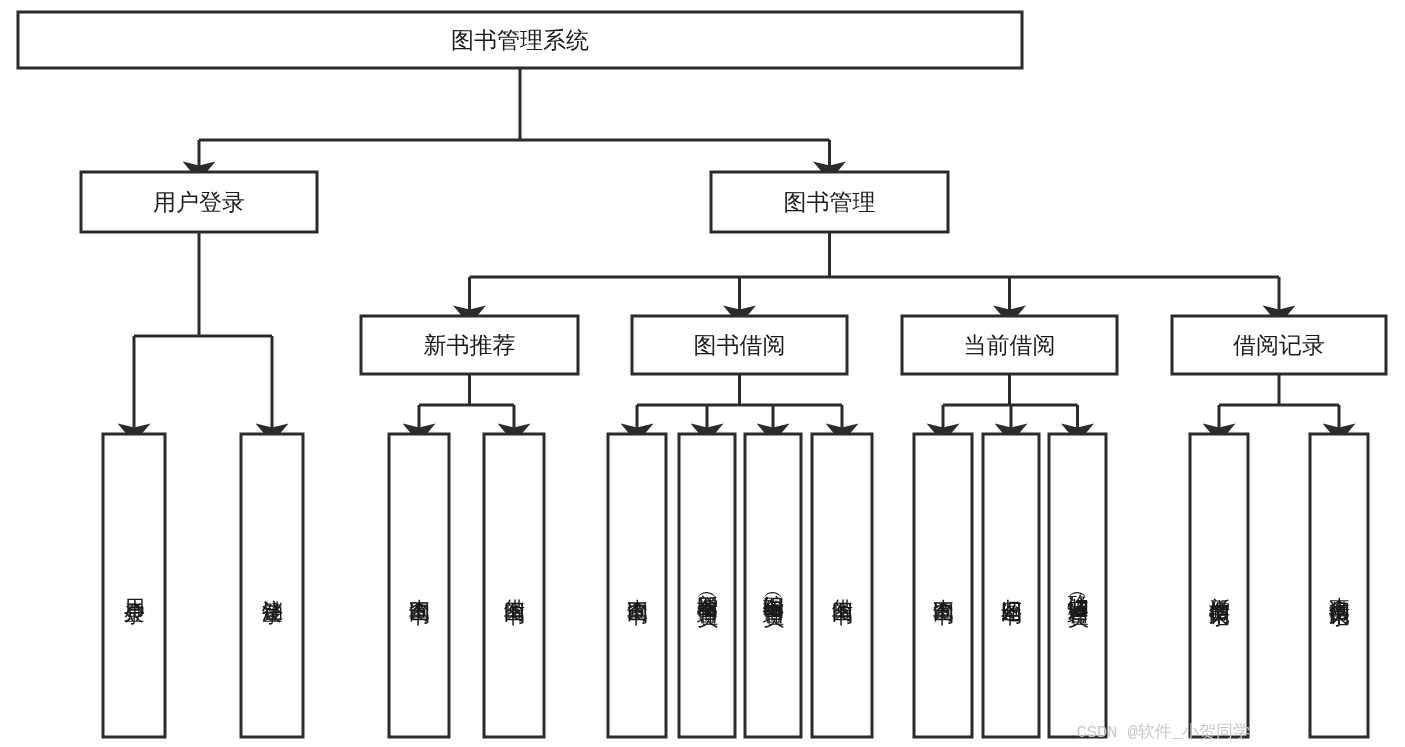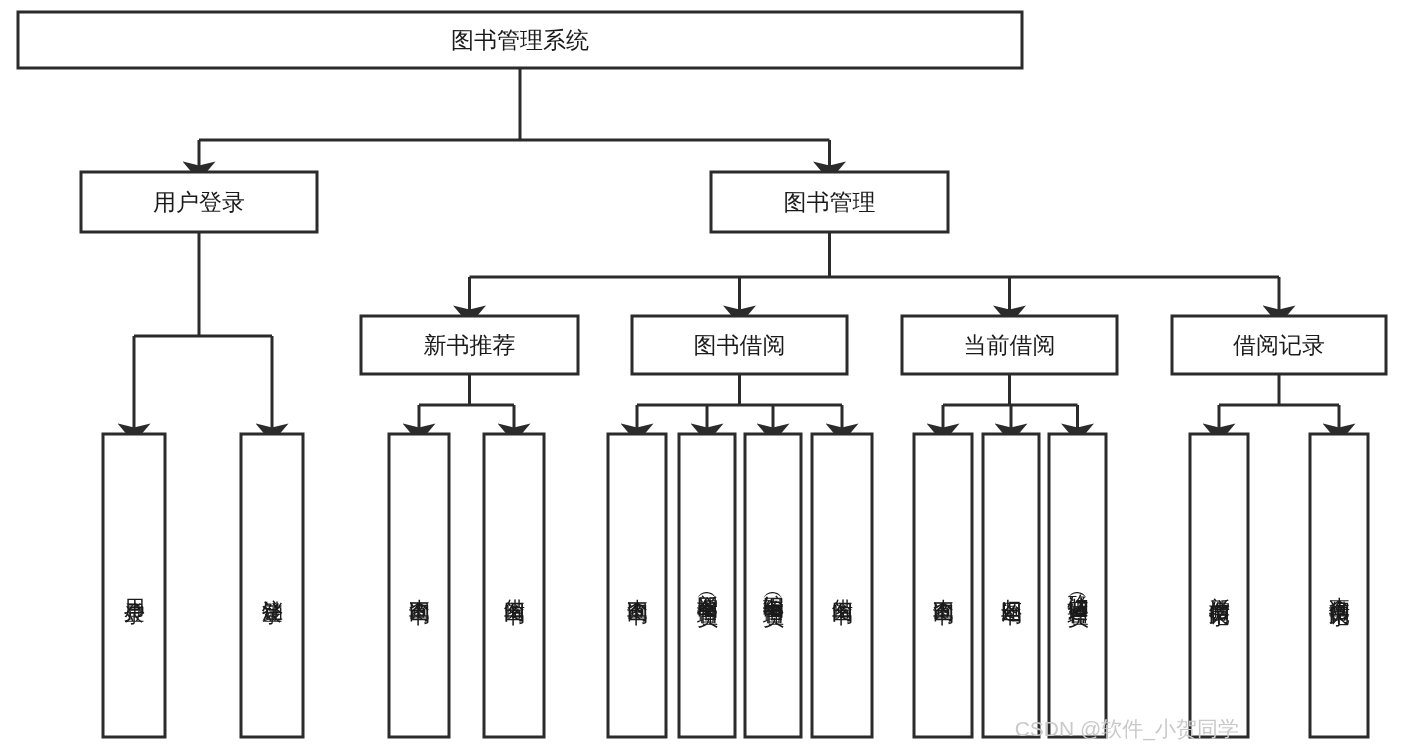--- a/index.html
+++ b/index.html
@@ -43,24 +43,24 @@
     text-orientation:upright;
     font-family:"DejaVu Sans","Liberation Sans",sans-serif;
     font-size:21px;
     line-height:1.18;
     letter-spacing:2px;
     color:#1a1a1a;
     white-space:nowrap;
   }
   .watermark{
     position:absolute;
-    right:26px;
+    right:15px;
     bottom:4px;
-    font-family:Liberation Sans, sans-serif;
-    font-size:21px;
+    font-family:Liberation Mono, monospace;
+    font-size:17px;
     color:#c9c9c9;
     white-space:nowrap;
     user-select:none;
   }
 </style>
 </head>
 <body>
 
 <div id="diagram-root">
 

